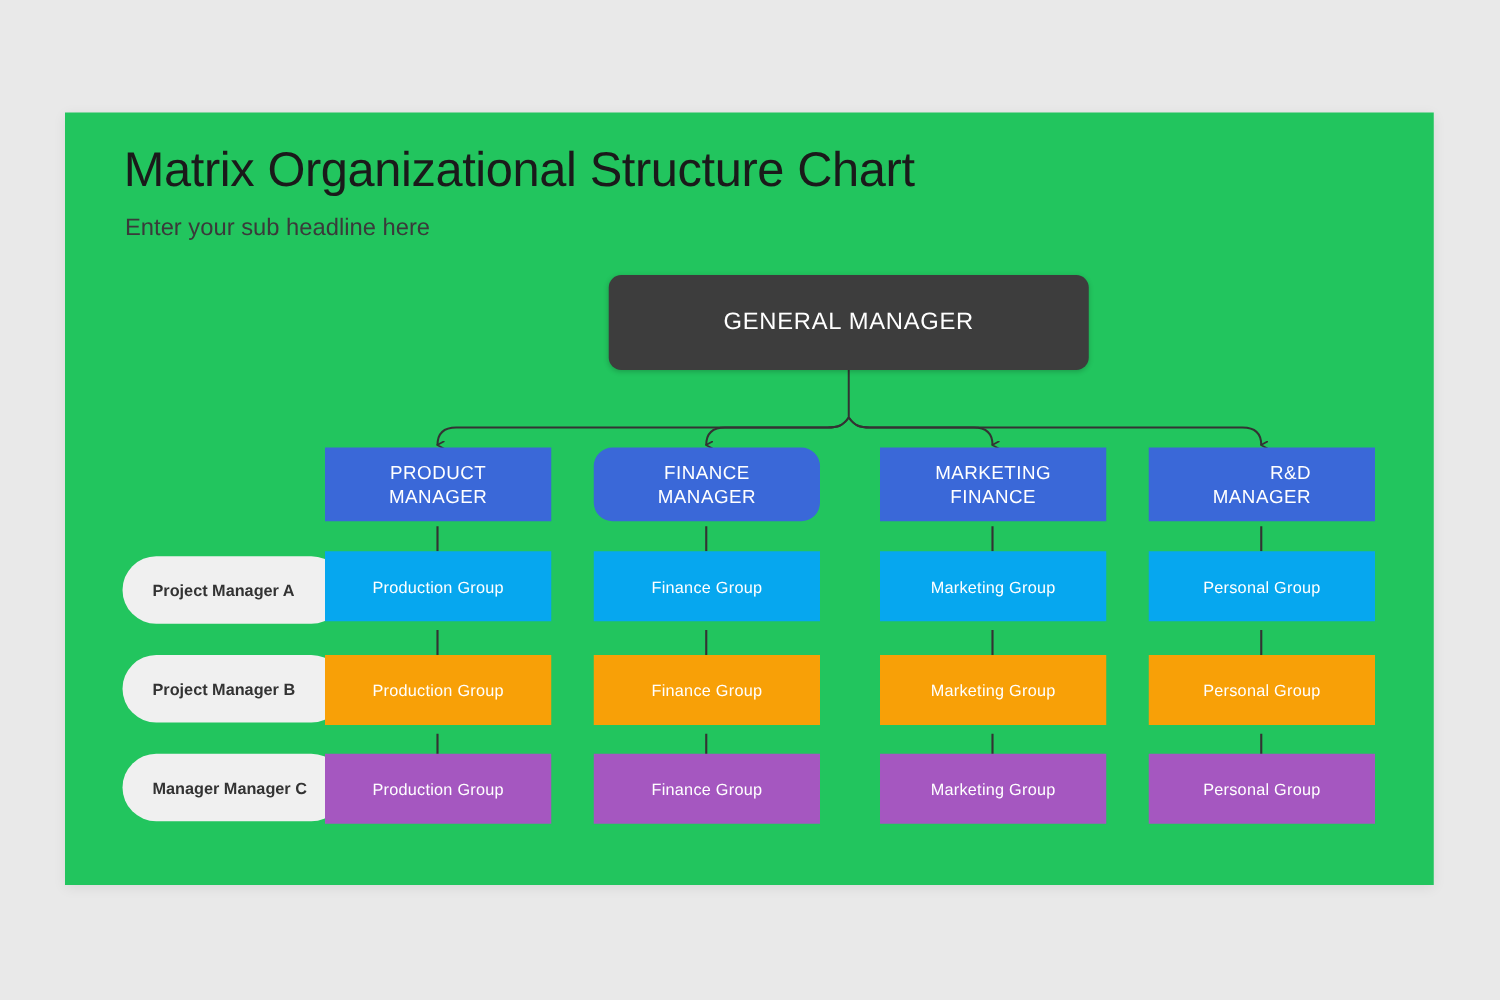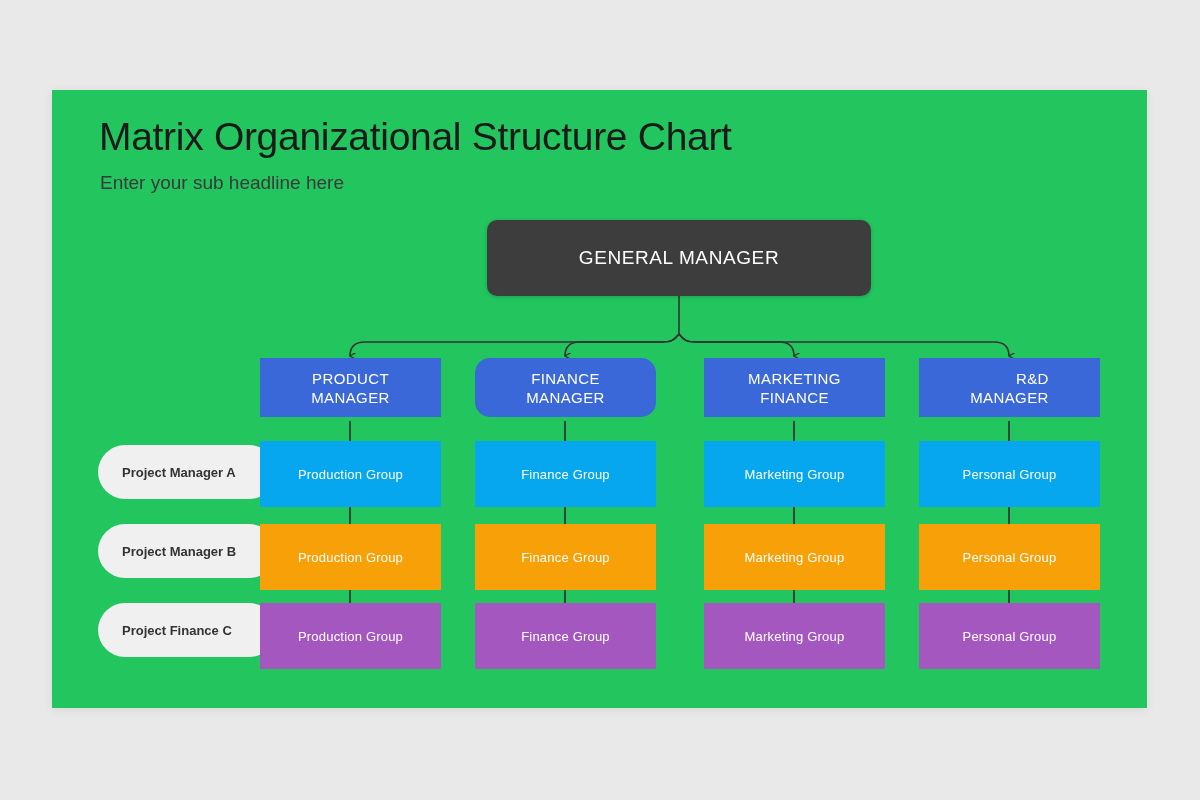--- a/index.html
+++ b/index.html
@@ -120,21 +120,21 @@
     font-size: 13px;
     font-weight: bold;
     color: #333333;
     white-space: nowrap;
   }
 
   
   .group-cell {
     position: absolute;
     width: 181px;
-    height: 66px;
+    height: 56px;
     display: flex;
     align-items: center;
     justify-content: center;
     z-index: 2;
   }
   .group-cell .node-label {
     color: #ffffff;
     font-size: 13px;
     letter-spacing: 0.2px;
     white-space: nowrap;
@@ -202,21 +202,21 @@
 MANAGER</span>
     </div>
 
     <div class="pm-pill" style="top:434px;">
       <span class="pill-label">Project Manager B</span>
     </div>
     <div class="pm-pill" style="top:355px;">
       <span class="pill-label">Project Manager A</span>
     </div>
     <div class="pm-pill" style="top:513px;">
-      <span class="pill-label">Project Finance C</span>
+      <span class="pill-label">Manager Manager C</span>
     </div>
 
     <div class="group-cell" style="left:208px; top:351px; background:#06a7ef;">
       <span class="node-label">Production Group</span>
     </div>
     <div class="group-cell" style="left:423px; top:351px; background:#06a7ef;">
       <span class="node-label">Finance Group</span>
     </div>
     <div class="group-cell" style="left:652px; top:351px; background:#06a7ef;">
       <span class="node-label">Marketing Group</span>

